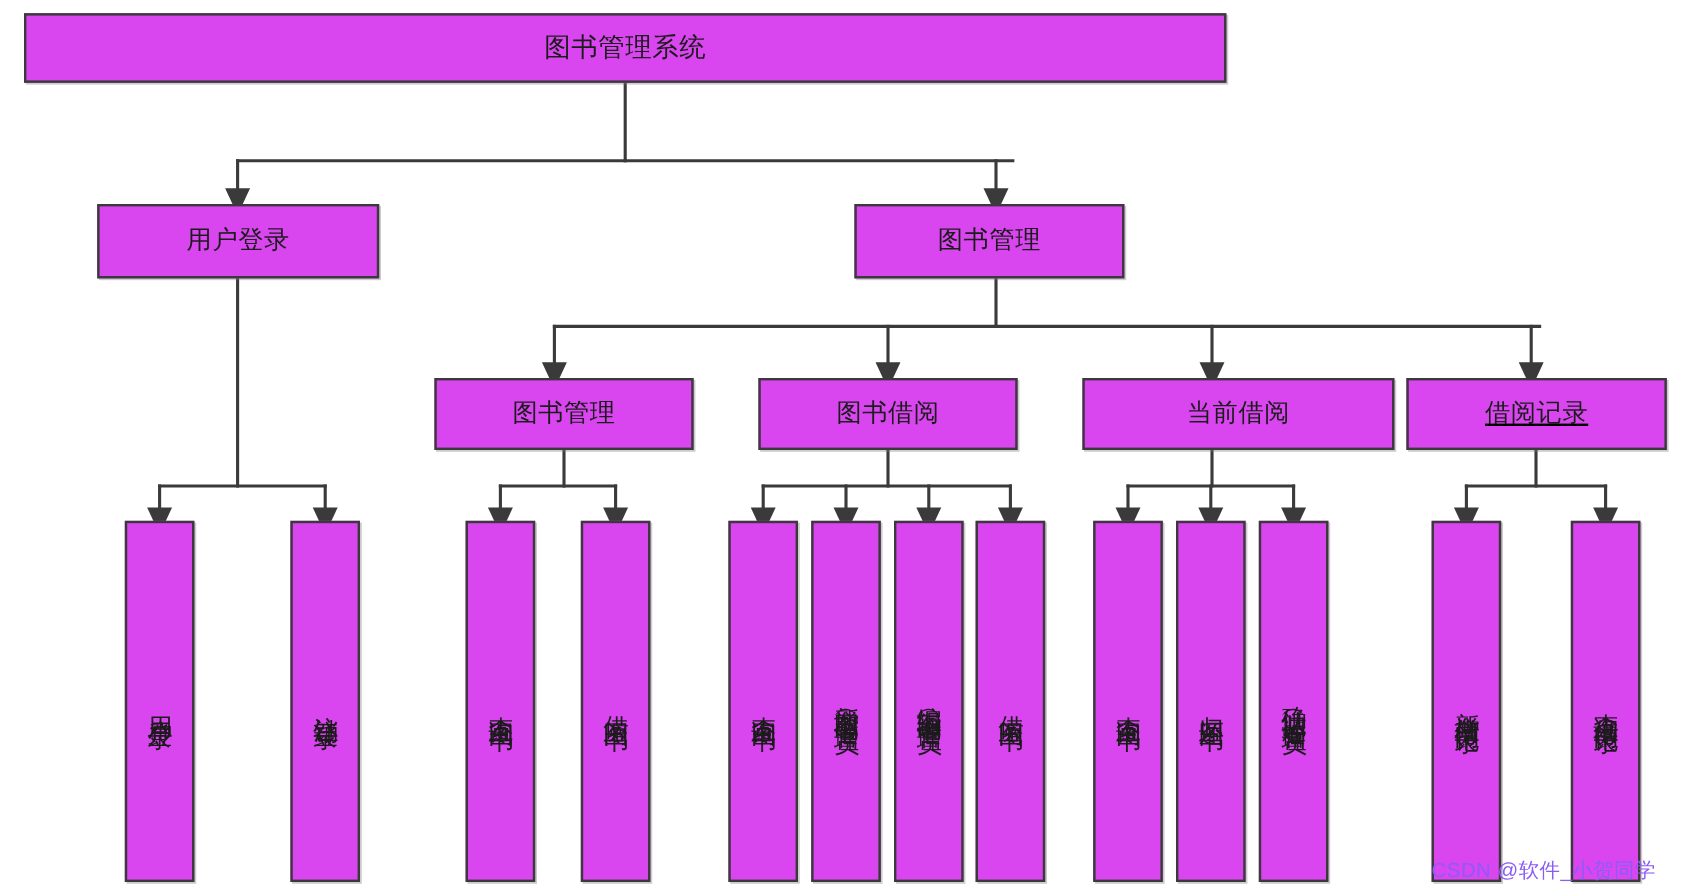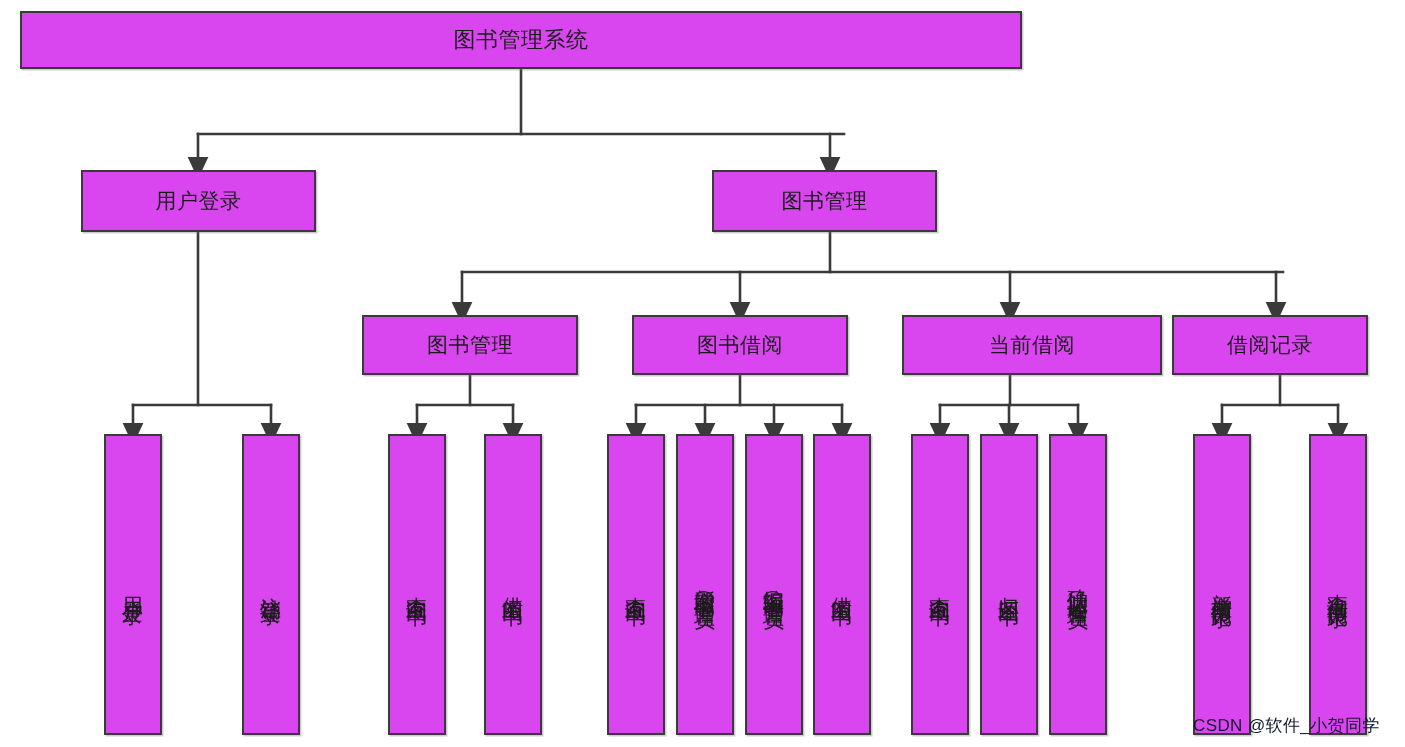--- a/index.html
+++ b/index.html
@@ -50,21 +50,21 @@
     font-size: 21px;
     letter-spacing: 3px;
     line-height: 1;
     padding-top: 2px;
   }
   .node.level-1 .node-label {
     font-size: 22px;
   }
   .watermark {
     position: absolute;
-    color: #0f172a;
+    color: #8b5cf6;
     font-size: 17px;
     white-space: nowrap;
     letter-spacing: 0.4px;
     user-select: none;
   }
 </style>
 </head>
 <body>
 
 <div id="diagram-root">
@@ -136,21 +136,21 @@
   </div>
 
   <div class="node level-3" style="left:632px; top:315px; width:216px; height:60px;">
     <span class="node-label">图书借阅</span>
   </div>
 
   <div class="node level-3" style="left:902px; top:315px; width:260px; height:60px;">
     <span class="node-label">当前借阅</span>
   </div>
 
-  <div class="node level-3" style="left:1172px; top:315px; width:196px; height:60px;">
+  <div class="node level-3" style="left:1172px; top:315px; width:217px; height:60px;text-decoration:underline;">
     <span class="node-label">借阅记录</span>
   </div>
 
   <div class="node vertical" style="left:104px; top:434px; width:58px; height:301px;">
     <span class="node-label">用户登录</span>
   </div>
 
   <div class="node vertical" style="left:242px; top:434px; width:58px; height:301px;">
     <span class="node-label">注销登录</span>
   </div>

